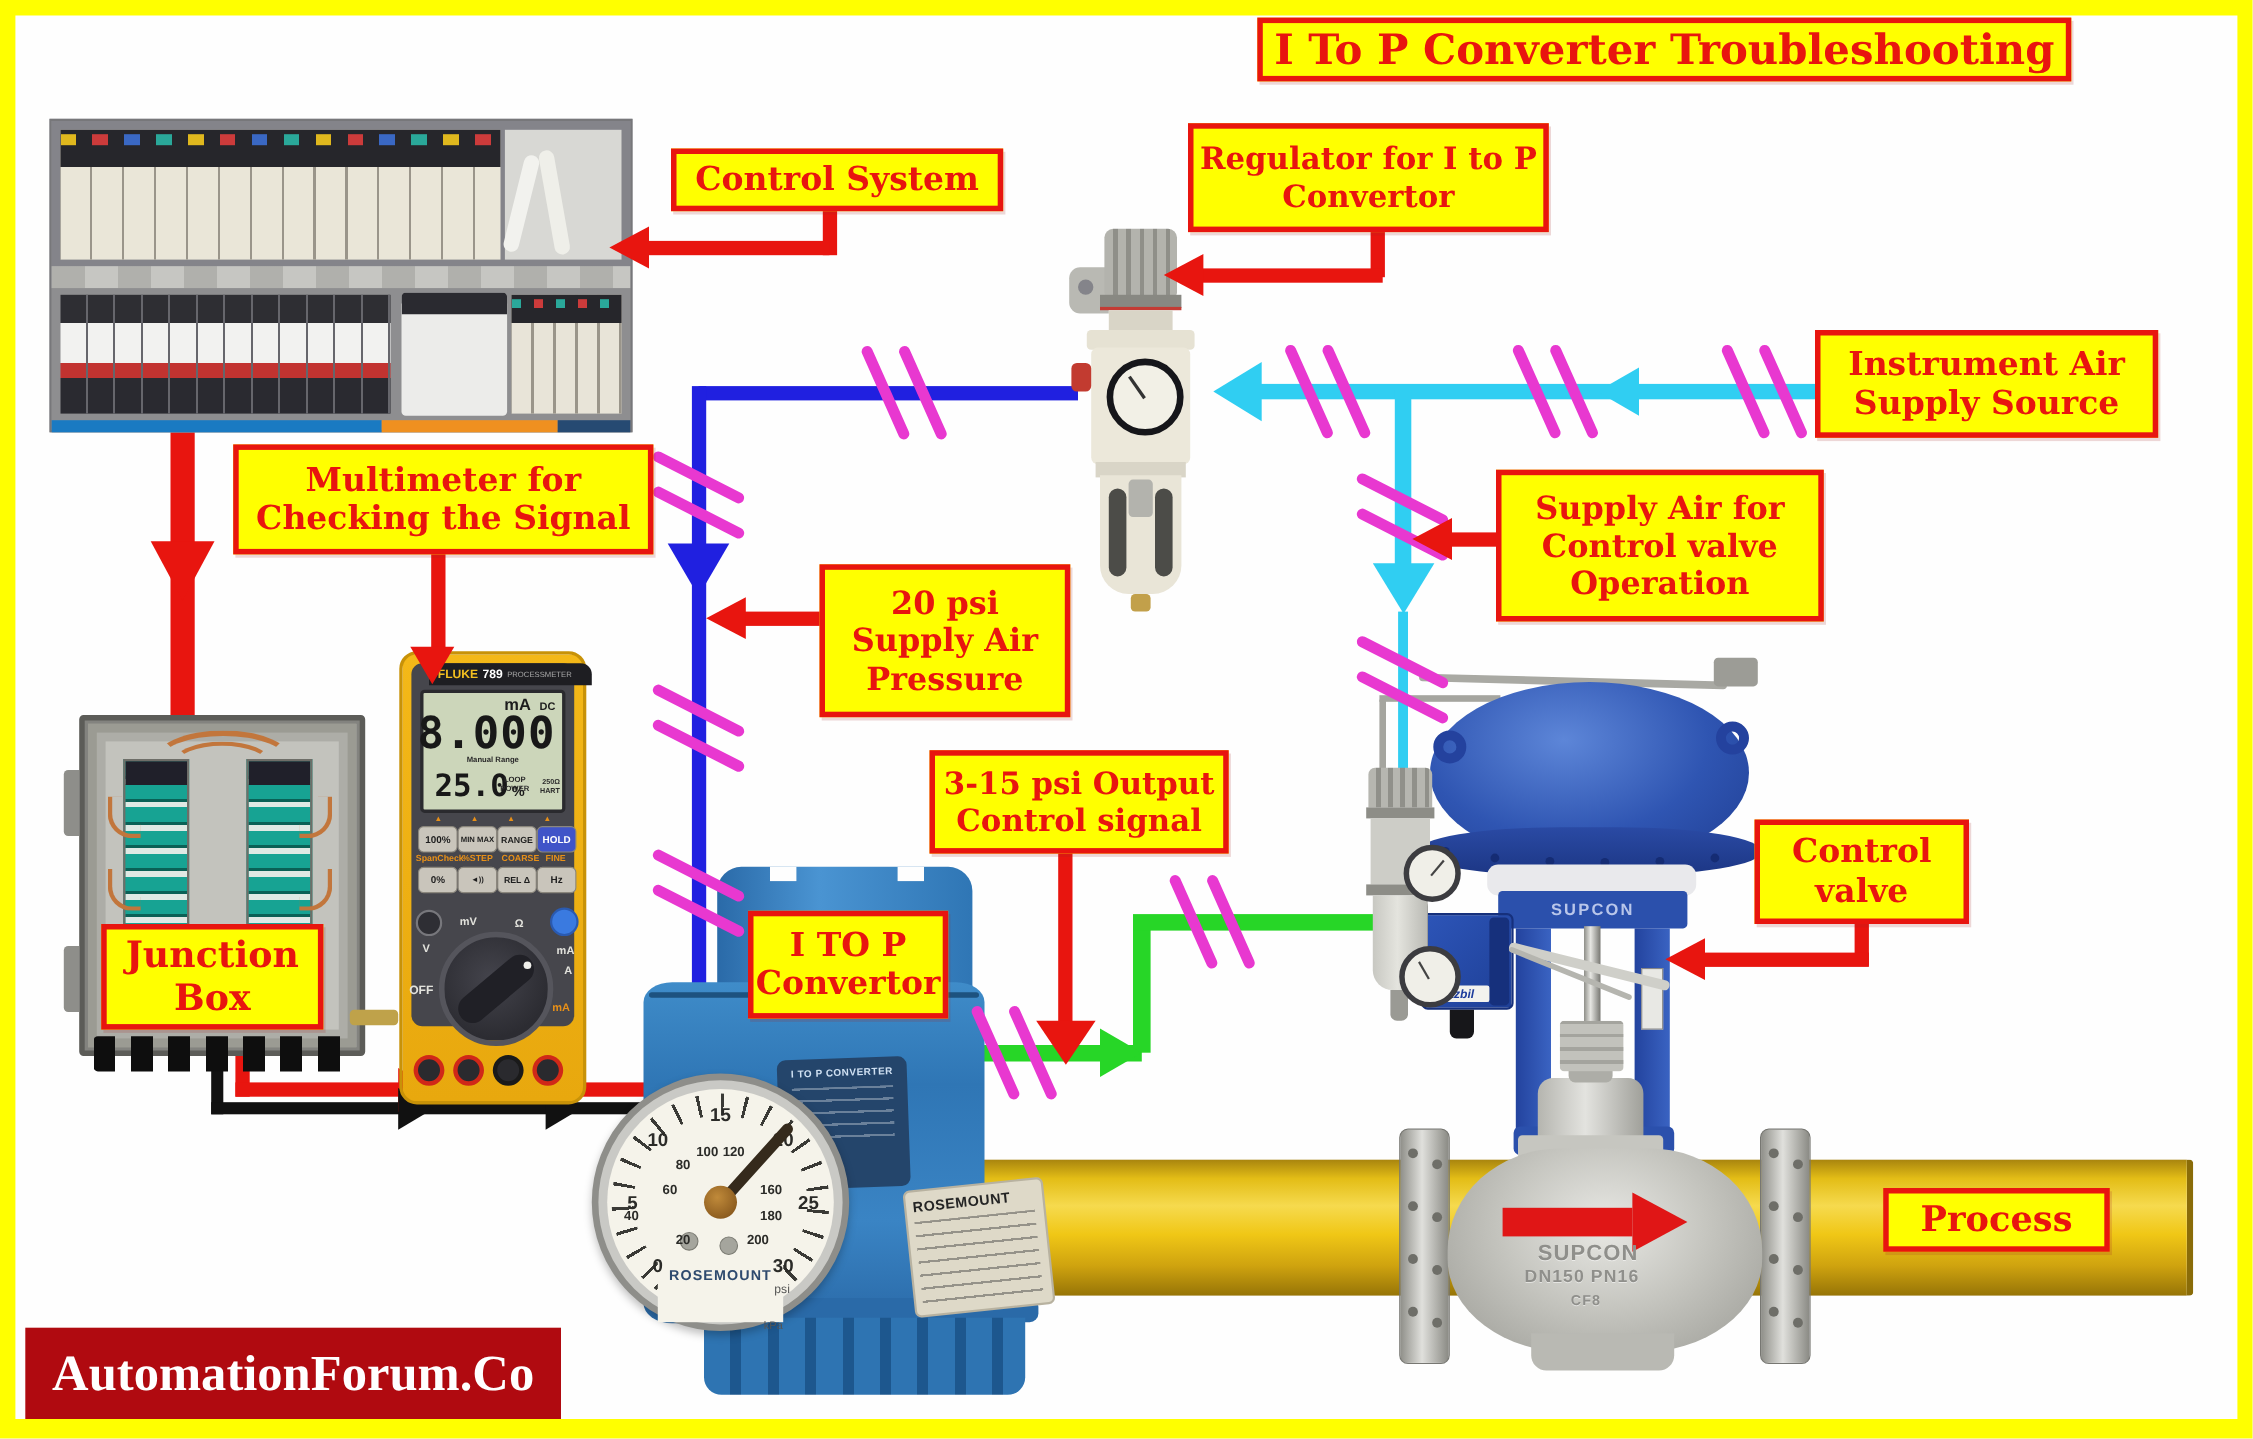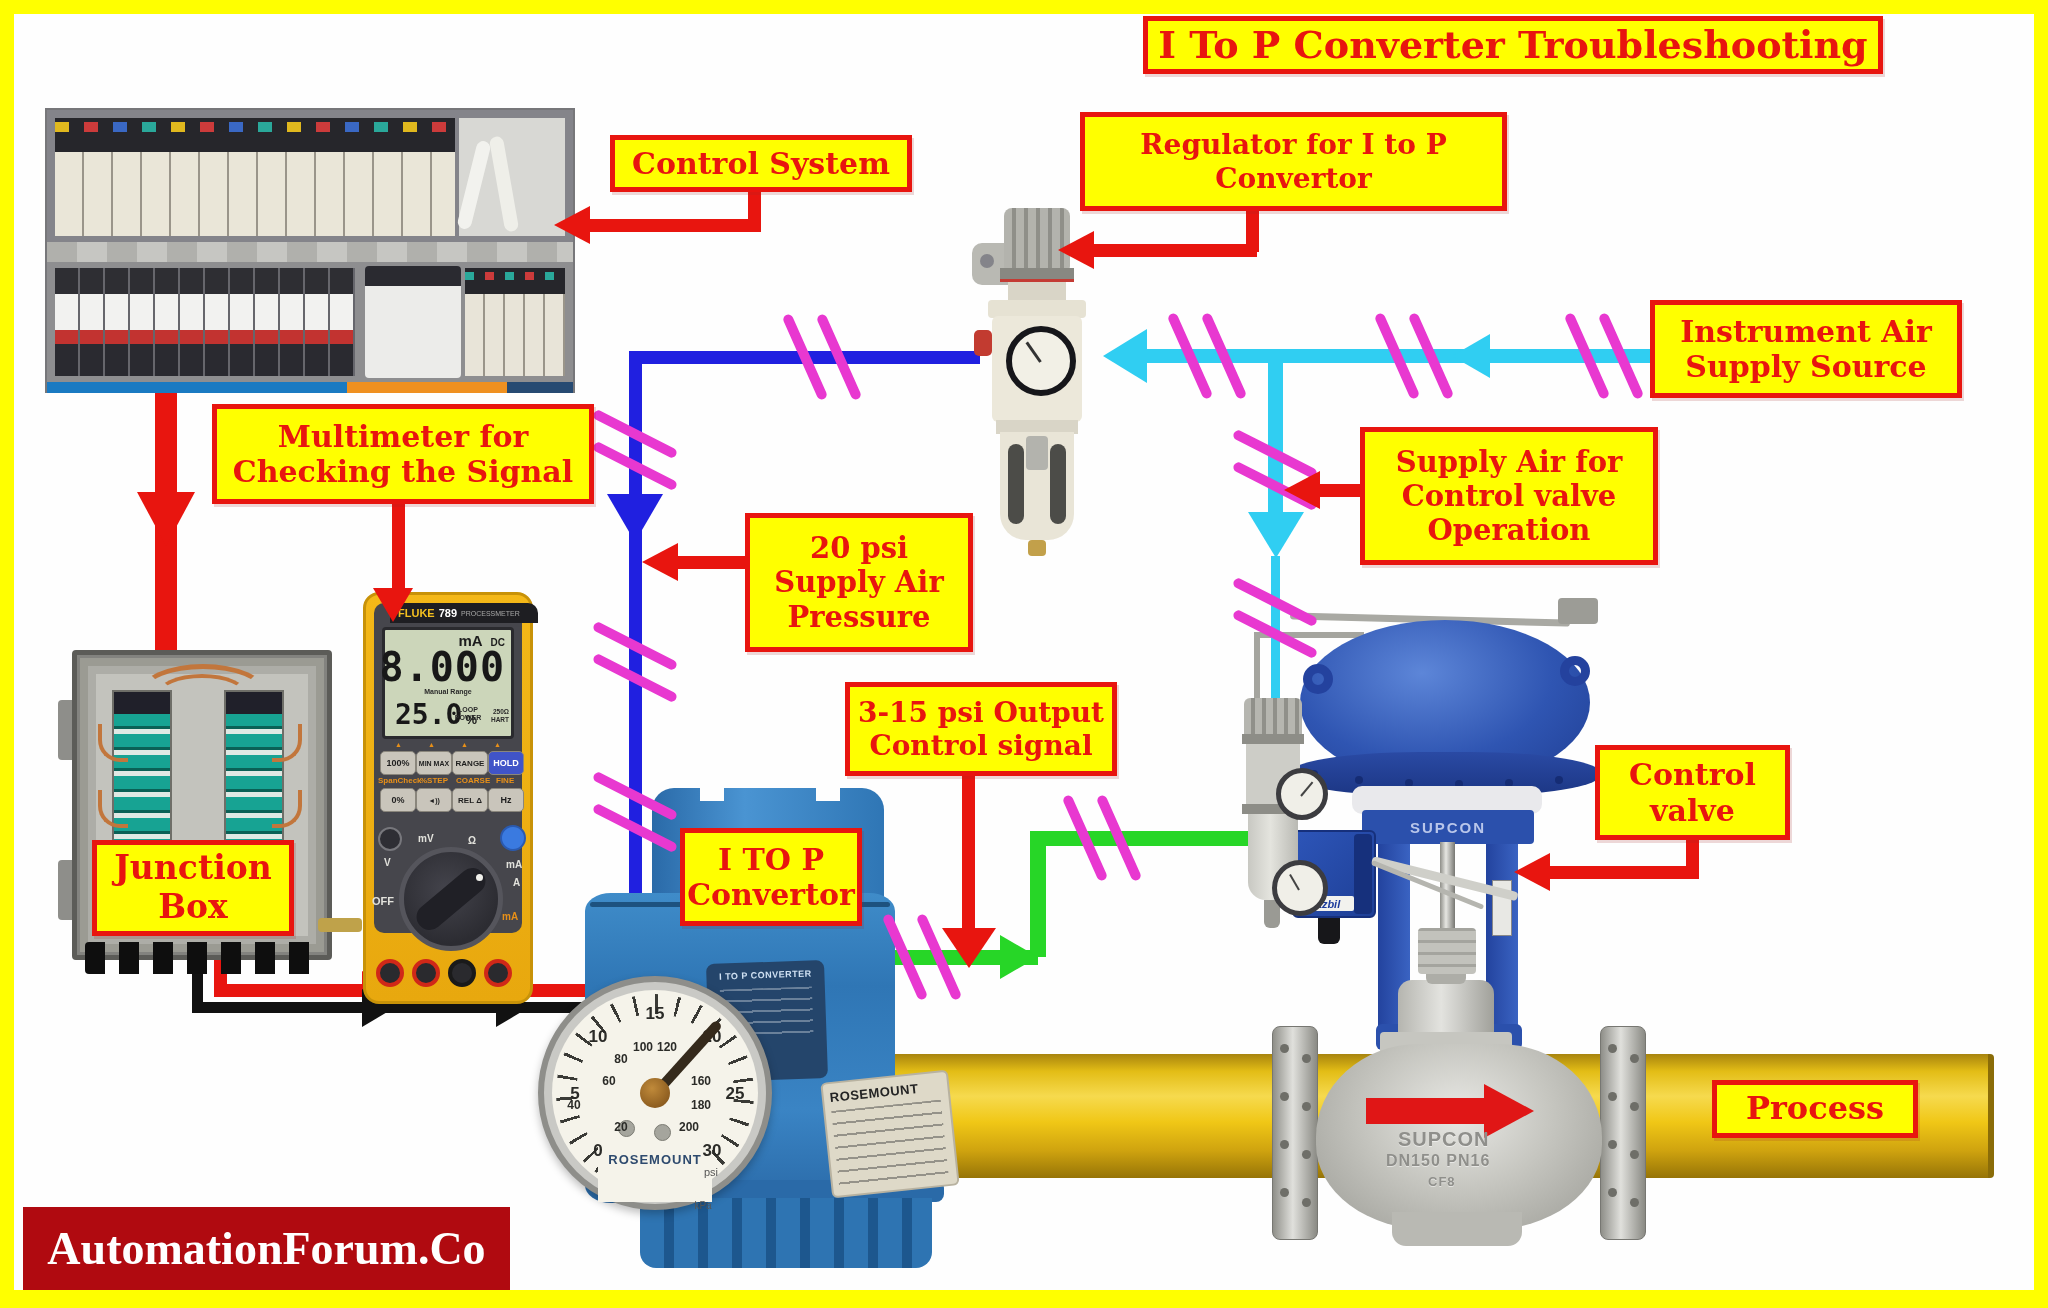--- a/index.html
+++ b/index.html
@@ -319,21 +319,21 @@
   <div class="cn" style="left:1686px;top:838px;width:13px;height:40px;"></div>
   <div class="cn" style="left:1548px;top:866px;width:151px;height:13px;"></div>
   <div class="tri" style="left:1514px;top:853px;border-top:19px solid rgba(0,0,0,0);border-bottom:19px solid rgba(0,0,0,0);border-right:36px solid #e8150f;"></div>
 
   <div class="lbl" style="left:1143px;top:16px;width:740px;height:58px;font-size:38px;">
     <div>I To P Converter Troubleshooting</div>
   </div>
   <div class="lbl" style="left:610px;top:135px;width:302px;height:57px;font-size:30px;">
     <div>Control System</div>
   </div>
-  <div class="lbl" style="left:1080px;top:112px;width:427px;height:99px;font-size:28px;">
+  <div class="lbl" style="left:1080px;top:112px;width:328px;height:99px;font-size:28px;">
     <div>Regulator for I to  P</div>
     <div>Convertor</div>
   </div>
   <div class="lbl" style="left:1650px;top:300px;width:312px;height:98px;font-size:30px;">
     <div>Instrument Air</div>
     <div>Supply Source</div>
   </div>
   <div class="lbl" style="left:212px;top:404px;width:382px;height:100px;font-size:30px;">
     <div>Multimeter for</div>
     <div>Checking the Signal</div>

